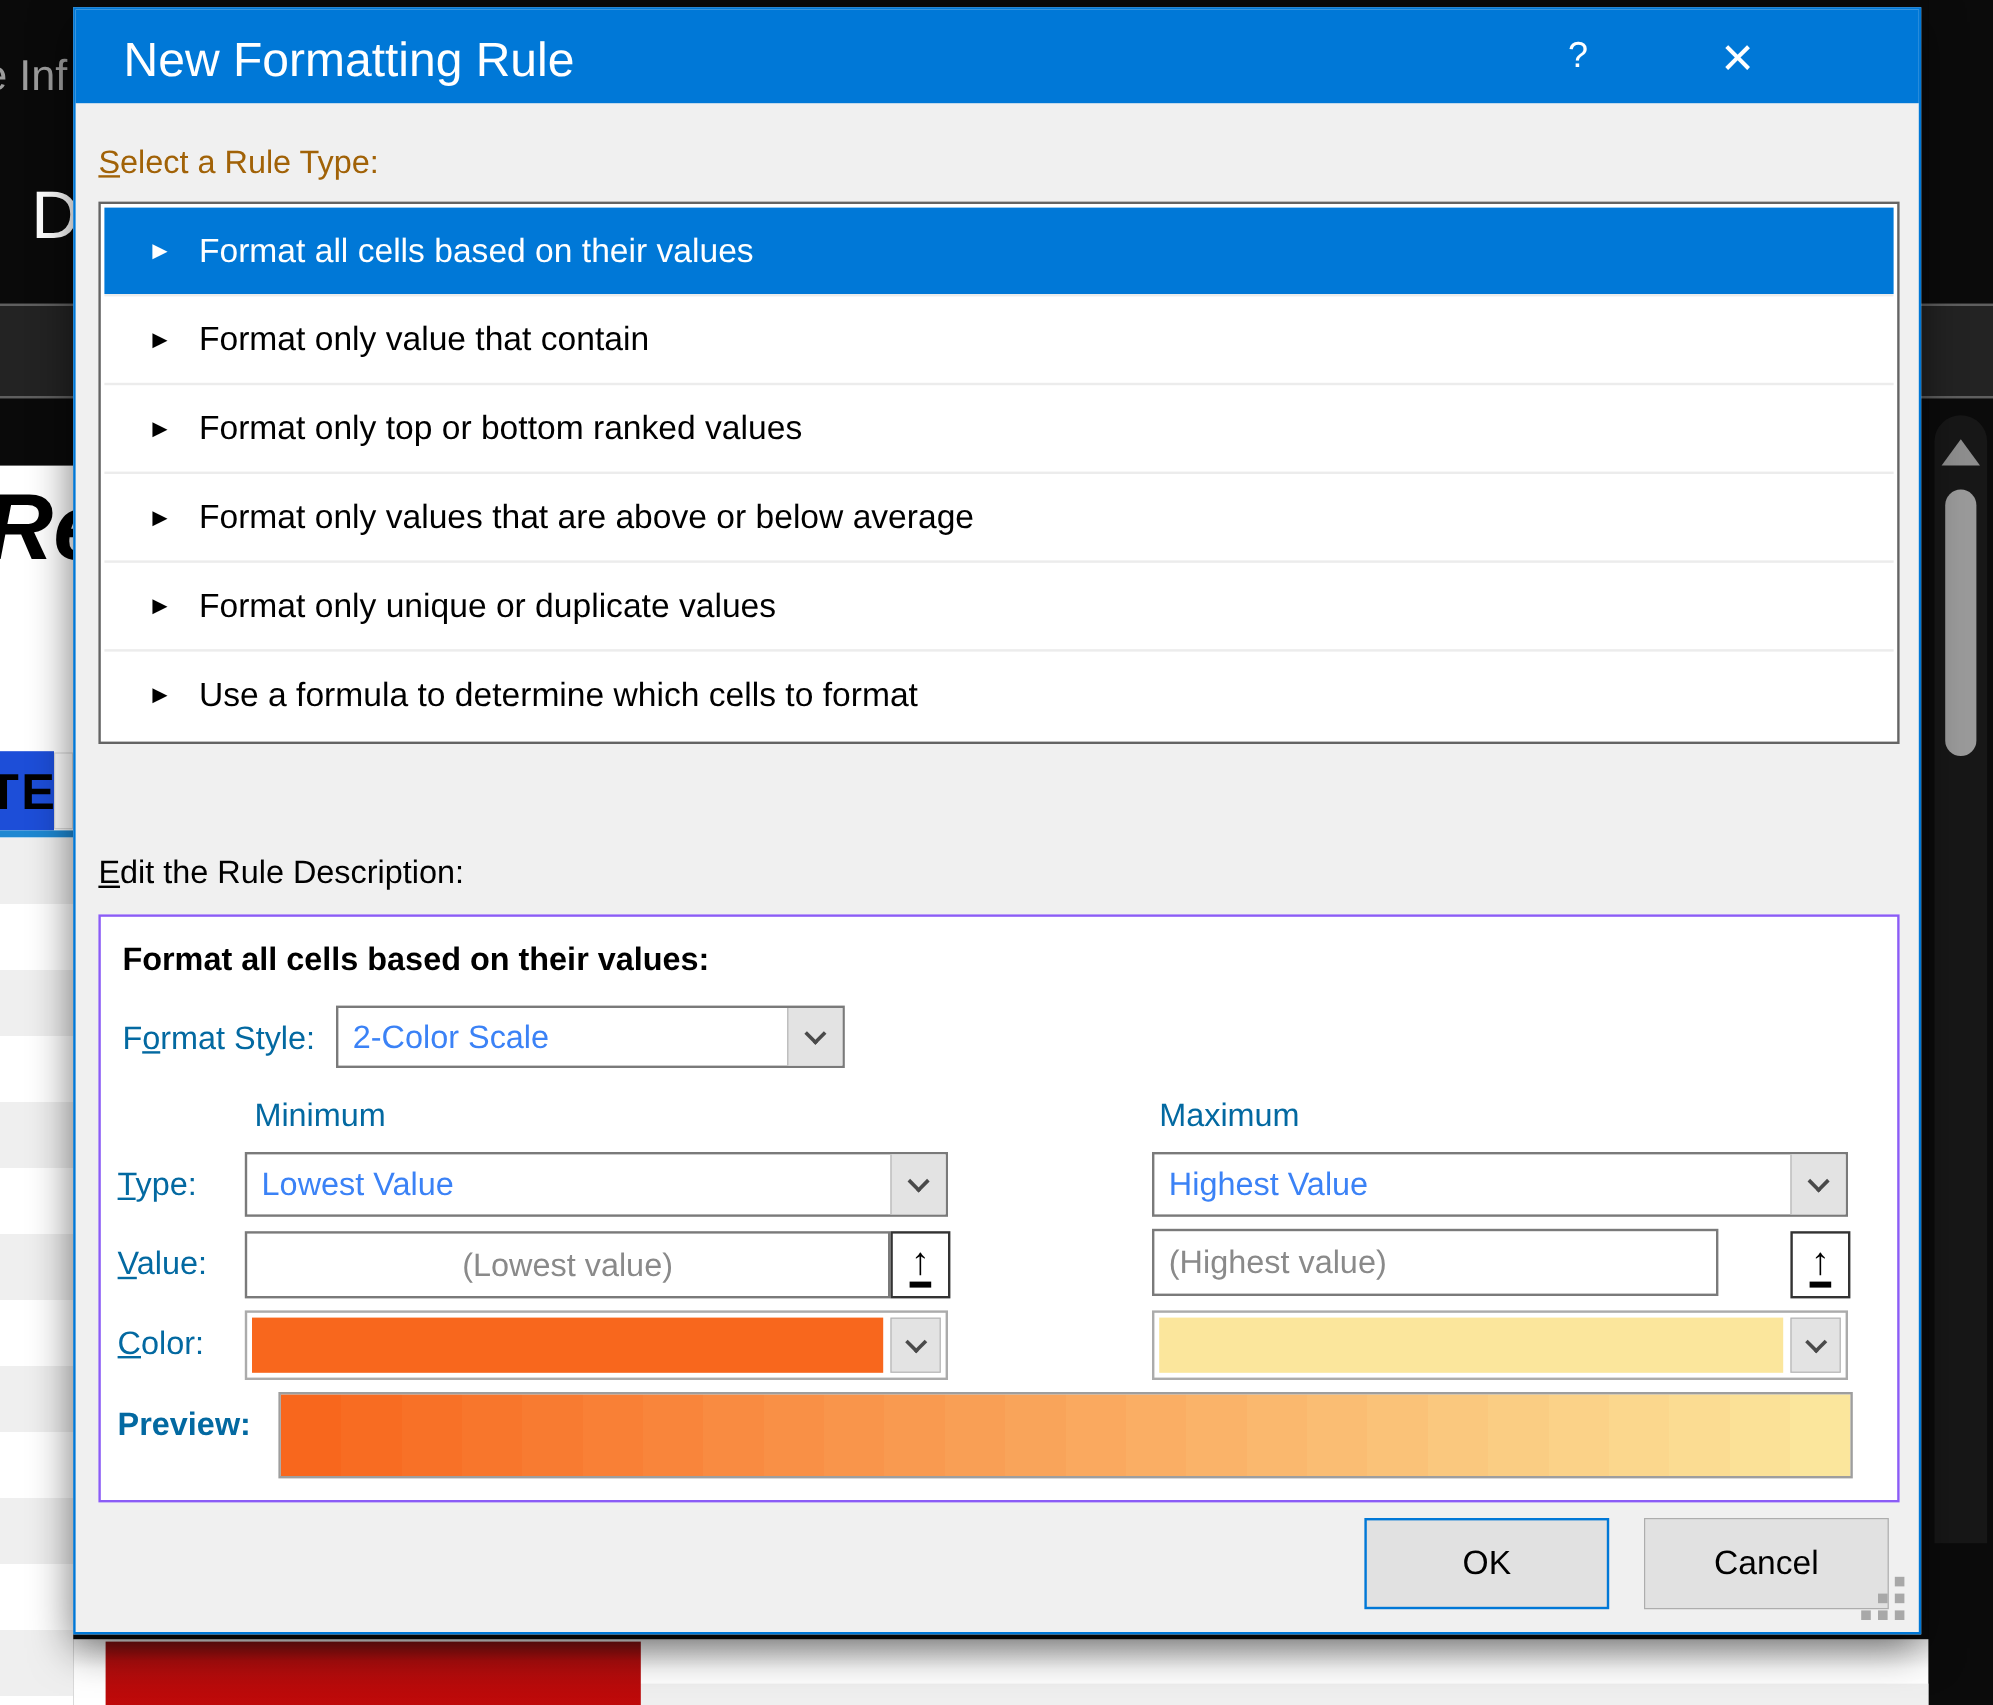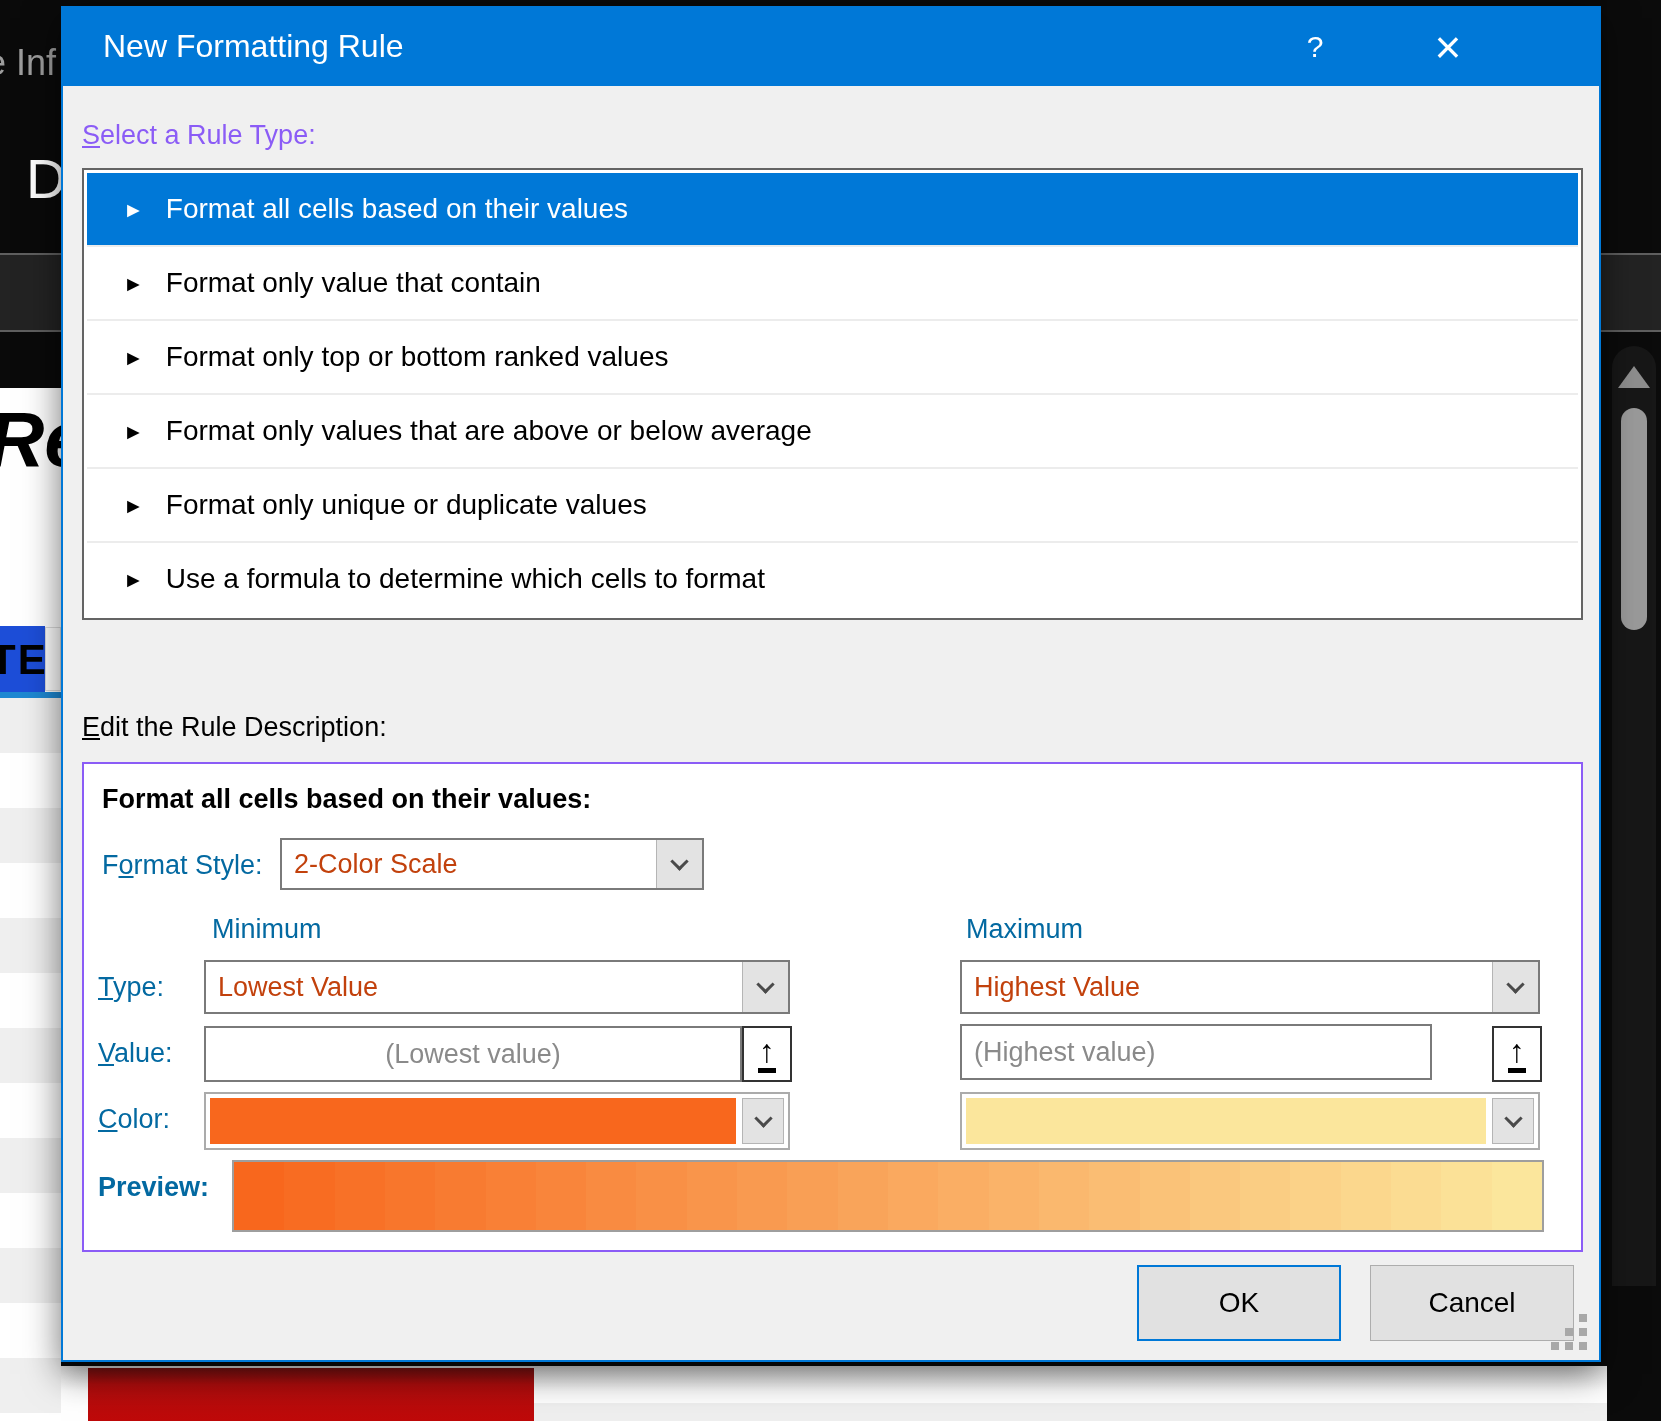--- a/index.html
+++ b/index.html
@@ -29,44 +29,44 @@
   .below-dialog{position:absolute;left:61px;top:1366px;width:1546px;height:55px;
     background:linear-gradient(180deg,#e6e6e6 0,#ffffff 45%);z-index:2;}
   .bottom-gray{position:absolute;left:472px;top:37px;width:1074px;height:18px;background:#efefef;}
   .red-block{position:absolute;left:88px;top:1368px;width:446px;height:53px;z-index:3;
     background:linear-gradient(180deg,#7d1111 0,#b30d0d 30%,#bf0909 100%);}
 
   
   .dialog{position:absolute;left:61px;top:6px;width:1540px;height:1356px;background:#F0F0F0;
     border:2px solid #0078D7;box-shadow:0 12px 34px rgba(0,0,0,.55);z-index:10;}
   .titlebar{position:absolute;left:0;top:0;width:100%;height:78px;background:#0078D7;}
-  .title{position:absolute;left:40px;top:20px;font-size:32px;color:#ffffff;}
+  .title{position:absolute;left:40px;top:20px;font-size:40px;color:#ffffff;}
   .help-btn{position:absolute;left:1212px;top:0;width:80px;height:78px;color:#fff;font-size:30px;
     display:flex;align-items:center;justify-content:center;cursor:default;}
   .close-btn{position:absolute;left:1342px;top:0;width:86px;height:78px;color:#fff;font-size:46px;font-weight:300;
     display:flex;align-items:center;justify-content:center;cursor:default;}
 
-  .section-label{position:absolute;left:19px;top:112px;font-size:27px;color:#8b5cf6;}
+  .section-label{position:absolute;left:19px;top:112px;font-size:27px;color:#a16207;}
   .ul{text-decoration:underline;}
 
   .rulelist{position:absolute;left:19px;top:160px;width:1501px;height:452px;background:#fff;
     border:2px solid #646464;display:flex;flex-direction:column;padding:3px;}
   .rule-item{flex:1;display:flex;align-items:center;padding-left:36px;gap:22px;font-size:28px;color:#000;border-top:2px solid #ececec;}
   .rule-item:first-child{border-top:none;}
   .rule-item.selected{background:#0078D7;color:#fff;border-top:none;}
   .rule-arrow{font-size:21px;line-height:1;}
 
   .edit-label{position:absolute;left:19px;top:704px;font-size:27px;color:#000;}
 
   .groupbox{position:absolute;left:19px;top:754px;width:1501px;height:490px;background:#ffffff;border:2px solid #8b5cf6;}
   .gb-heading{position:absolute;left:18px;top:20px;font-size:27px;font-weight:bold;color:#000;}
   .gb-label{position:absolute;font-size:27px;color:#0369a1;}
 
   .combo{position:absolute;display:flex;background:#fff;border:2px solid #7a7a7a;}
-  .combo-text{flex:1;display:flex;align-items:center;padding-left:12px;font-size:27px;color:#c2410c;overflow:hidden;white-space:nowrap;}
+  .combo-text{flex:1;display:flex;align-items:center;padding-left:12px;font-size:27px;color:#3b82f6;overflow:hidden;white-space:nowrap;}
   .combo-btn{width:46px;background:#E3E3E3;border-left:1px solid #b5b5b5;display:flex;align-items:center;justify-content:center;}
   .chev{width:13px;height:13px;border-right:3px solid #4a4a4a;border-bottom:3px solid #4a4a4a;transform:rotate(45deg);margin-top:-5px;}
 
   .textfield{position:absolute;border:2px solid #7a7a7a;background:#fff;font-size:27px;padding:0 12px;
     font-family:"Liberation Sans",sans-serif;color:#000;}
   .textfield::placeholder{color:#8a8a8a;opacity:1;}
   .ref-btn{position:absolute;background:#fff;border:2px solid #333;display:flex;align-items:center;justify-content:center;}
   .up-arrow{font-size:32px;font-weight:bold;line-height:1;color:#000;border-bottom:5px solid #000;padding:0 1px 1px 1px;}
 
   .color-frame{position:absolute;display:flex;background:#fff;border:2px solid #ABABAB;padding:4px;gap:6px;}

